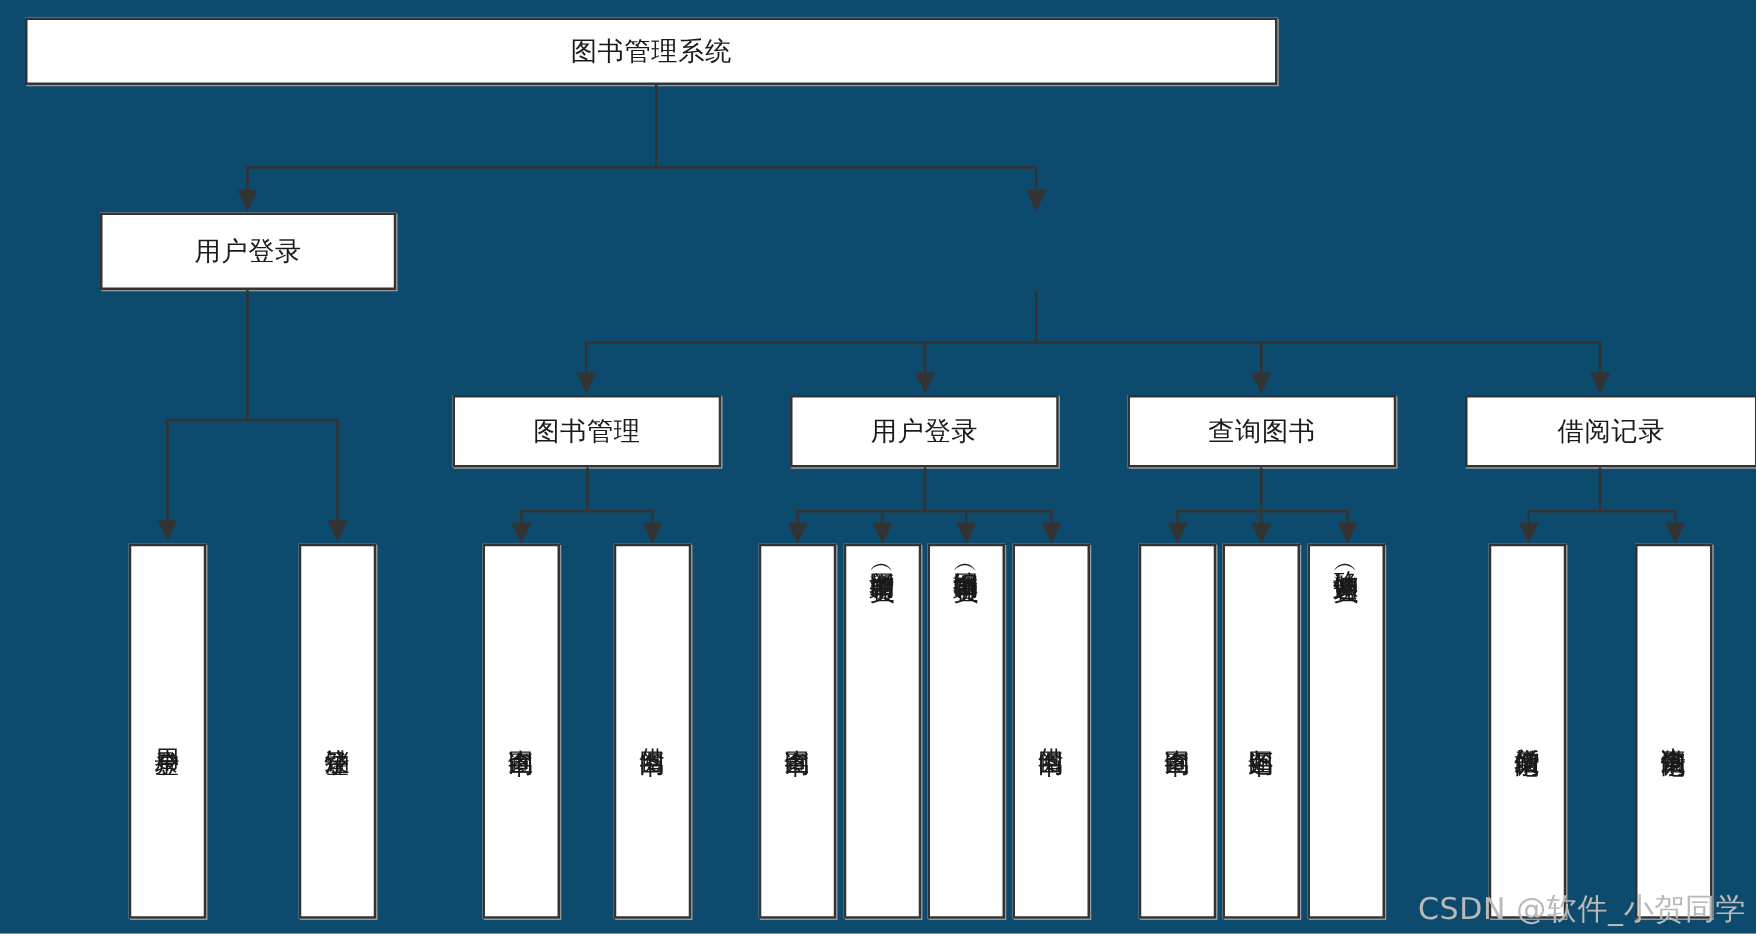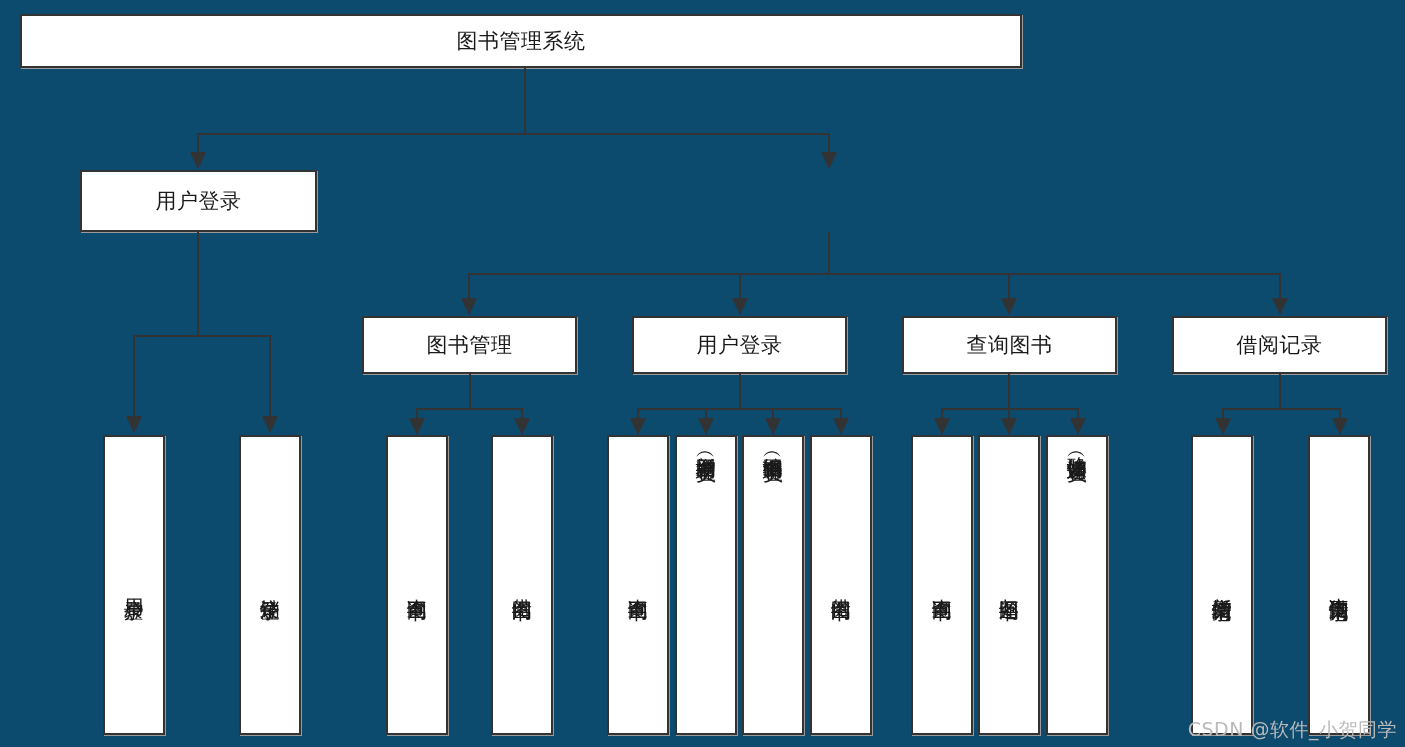--- a/index.html
+++ b/index.html
@@ -67,21 +67,21 @@
     height: 0;
     border-left: 8px solid transparent;
     border-right: 8px solid transparent;
     border-top: 17px solid #333333;
   }
   #watermark {
     position: absolute;
     right: 8px;
     bottom: 4px;
     color: #b9b9b9;
-    font-size: 19px;
+    font-size: 24px;
     letter-spacing: 0.5px;
     white-space: nowrap;
     pointer-events: none;
   }
 </style>
 </head>
 <body>
 
 <div id="canvas">
 
@@ -123,21 +123,21 @@
 
   <div class="node horiz" style="left:362px; top:316px; width:215px; height:58px;">
     <span class="label">图书管理</span>
   </div>
   <div class="node horiz" style="left:632px; top:316px; width:215px; height:58px;">
     <span class="label">用户登录</span>
   </div>
   <div class="node horiz" style="left:902px; top:316px; width:215px; height:58px;">
     <span class="label">查询图书</span>
   </div>
-  <div class="node horiz" style="left:1172px; top:316px; width:215px; height:58px;">
+  <div class="node horiz" style="left:1172px; top:316px; width:234px; height:58px;">
     <span class="label">借阅记录</span>
   </div>
 
   <div class="conn v" style="left:469px; top:374px; height:35px;"></div>
   <div class="conn h" style="left:416px; top:408px; width:106px;"></div>
   <div class="conn v" style="left:416px; top:408px; height:12px;"></div>
   <div class="arrow" style="left:409px; top:418px;"></div>
   <div class="conn v" style="left:521px; top:408px; height:12px;"></div>
   <div class="arrow" style="left:514px; top:418px;"></div>
 

